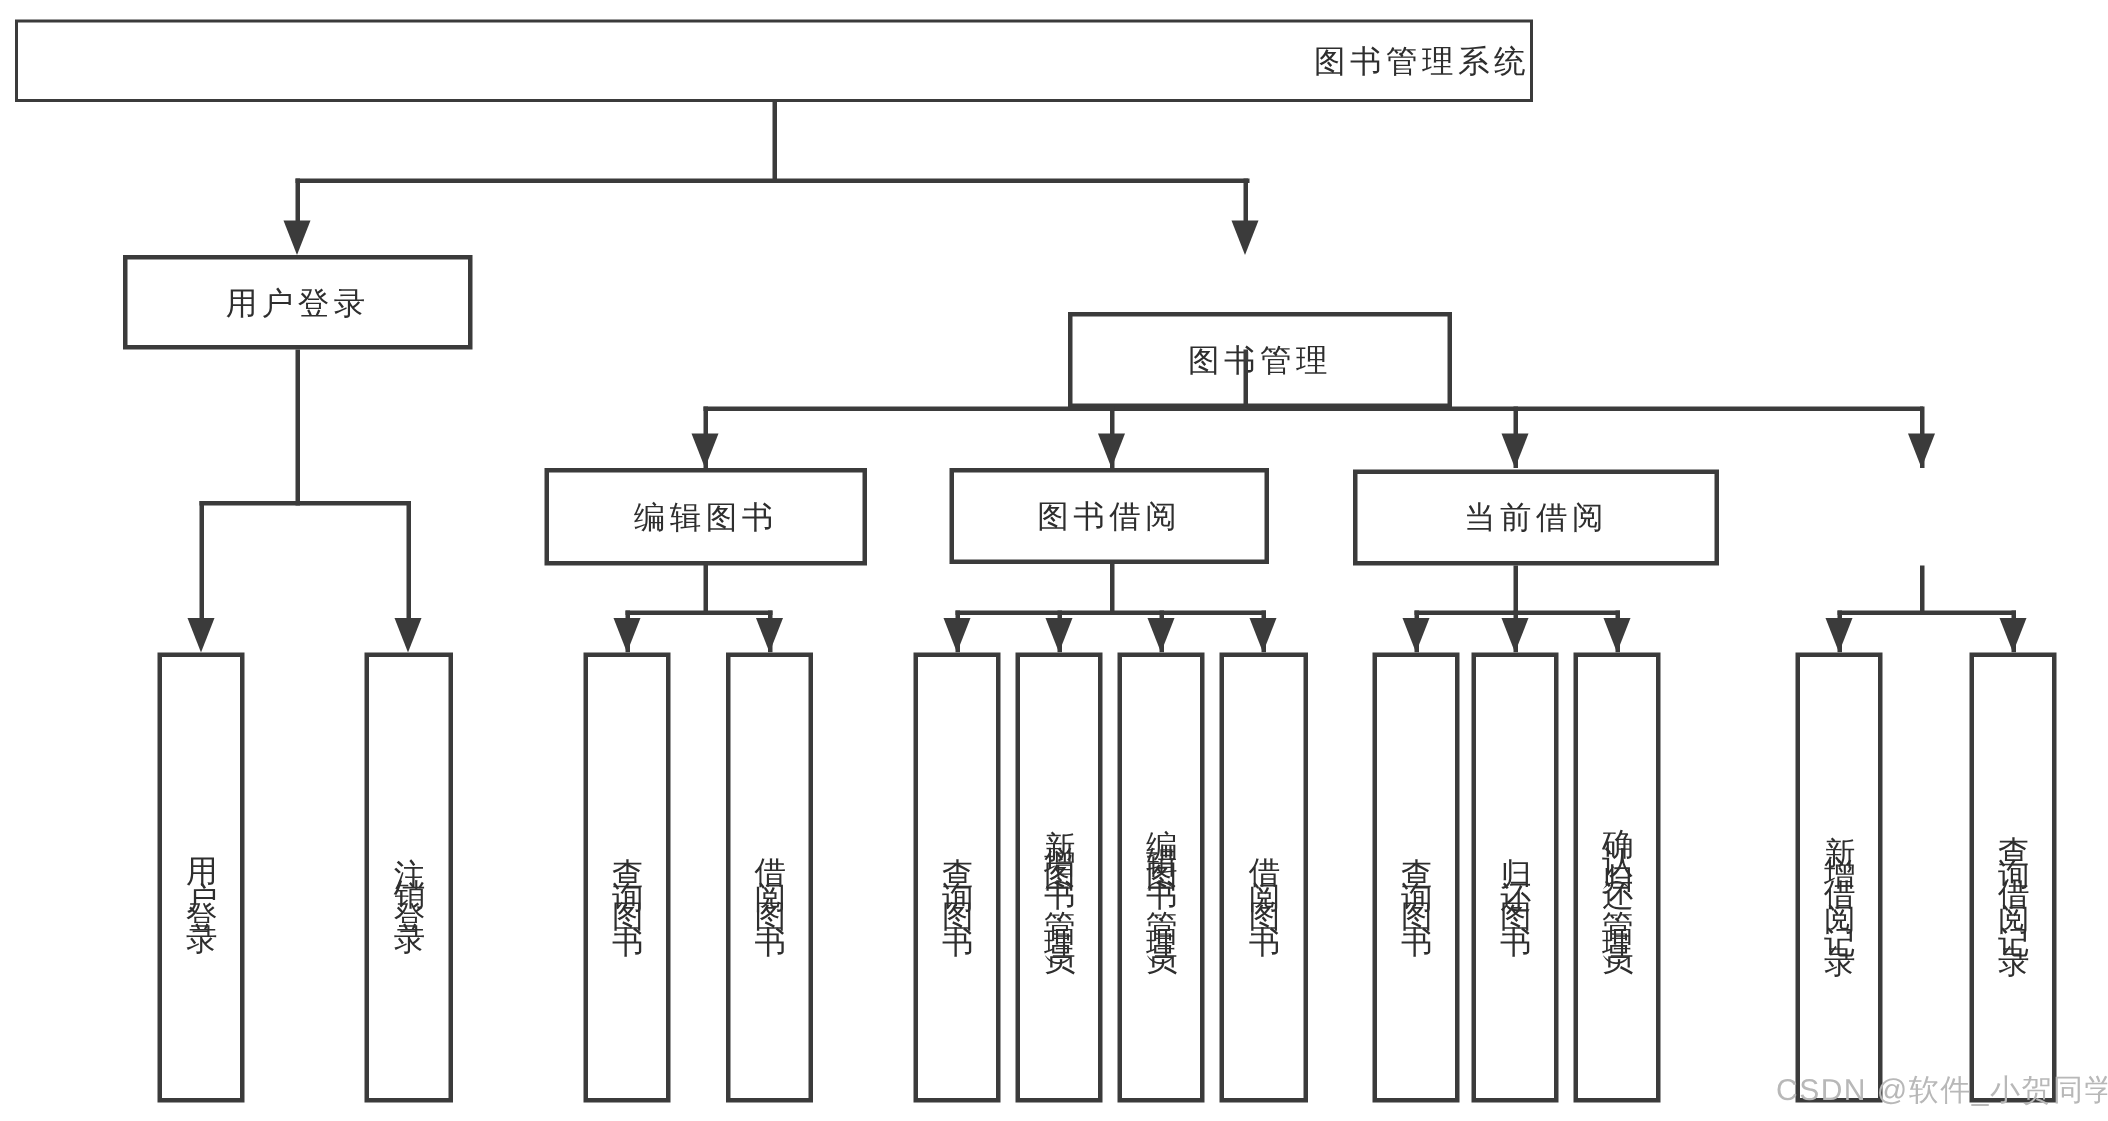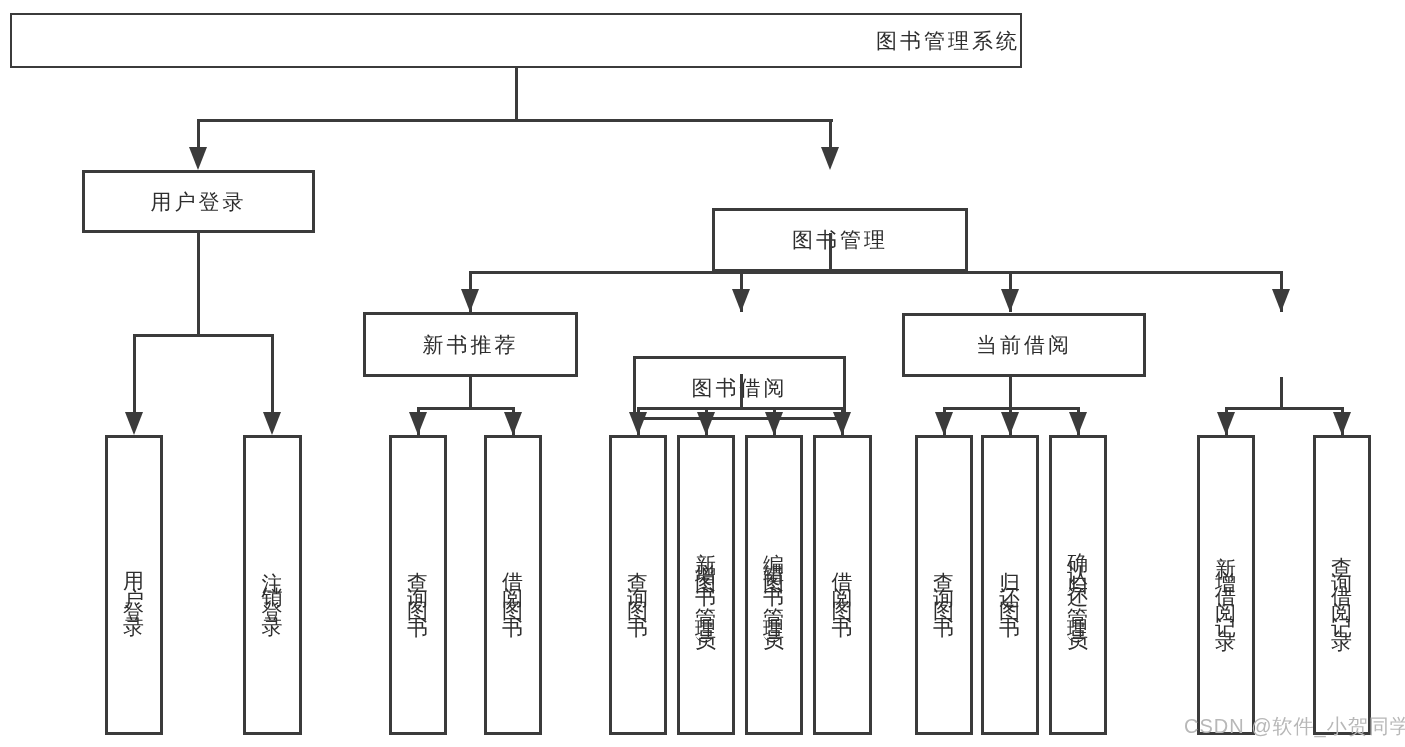--- a/index.html
+++ b/index.html
@@ -95,23 +95,23 @@
   <div class="vl" style="left:469px; top:271px; height:41px;"></div>
   <div class="arrow" style="left:461px; top:289px;"></div>
   <div class="vl" style="left:740px; top:271px; height:41px;"></div>
   <div class="arrow" style="left:732px; top:289px;"></div>
   <div class="vl" style="left:1009px; top:271px; height:41px;"></div>
   <div class="arrow" style="left:1001px; top:289px;"></div>
   <div class="vl" style="left:1280px; top:271px; height:41px;"></div>
   <div class="arrow" style="left:1272px; top:289px;"></div>
 
   <div class="box" style="left:363px; top:312px; width:215px; height:65px;">
-    <span>新书推荐</span>
+    <span>编辑图书</span>
   </div>
-  <div class="box" style="left:633px; top:312px; width:213px; height:64px;margin-top:44px;">
+  <div class="box" style="left:633px; top:312px; width:213px; height:64px;">
     <span>图书借阅</span>
   </div>
   <div class="box" style="left:902px; top:313px; width:244px; height:64px;">
     <span>当前借阅</span>
   </div>
 
   <div class="vl" style="left:469px; top:375px; height:34px;"></div>
   <div class="hl" style="left:417px; top:407px; width:98px;"></div>
   <div class="vl" style="left:417px; top:407px; height:28px;"></div>
   <div class="arrow" style="left:409px; top:412px;"></div>

